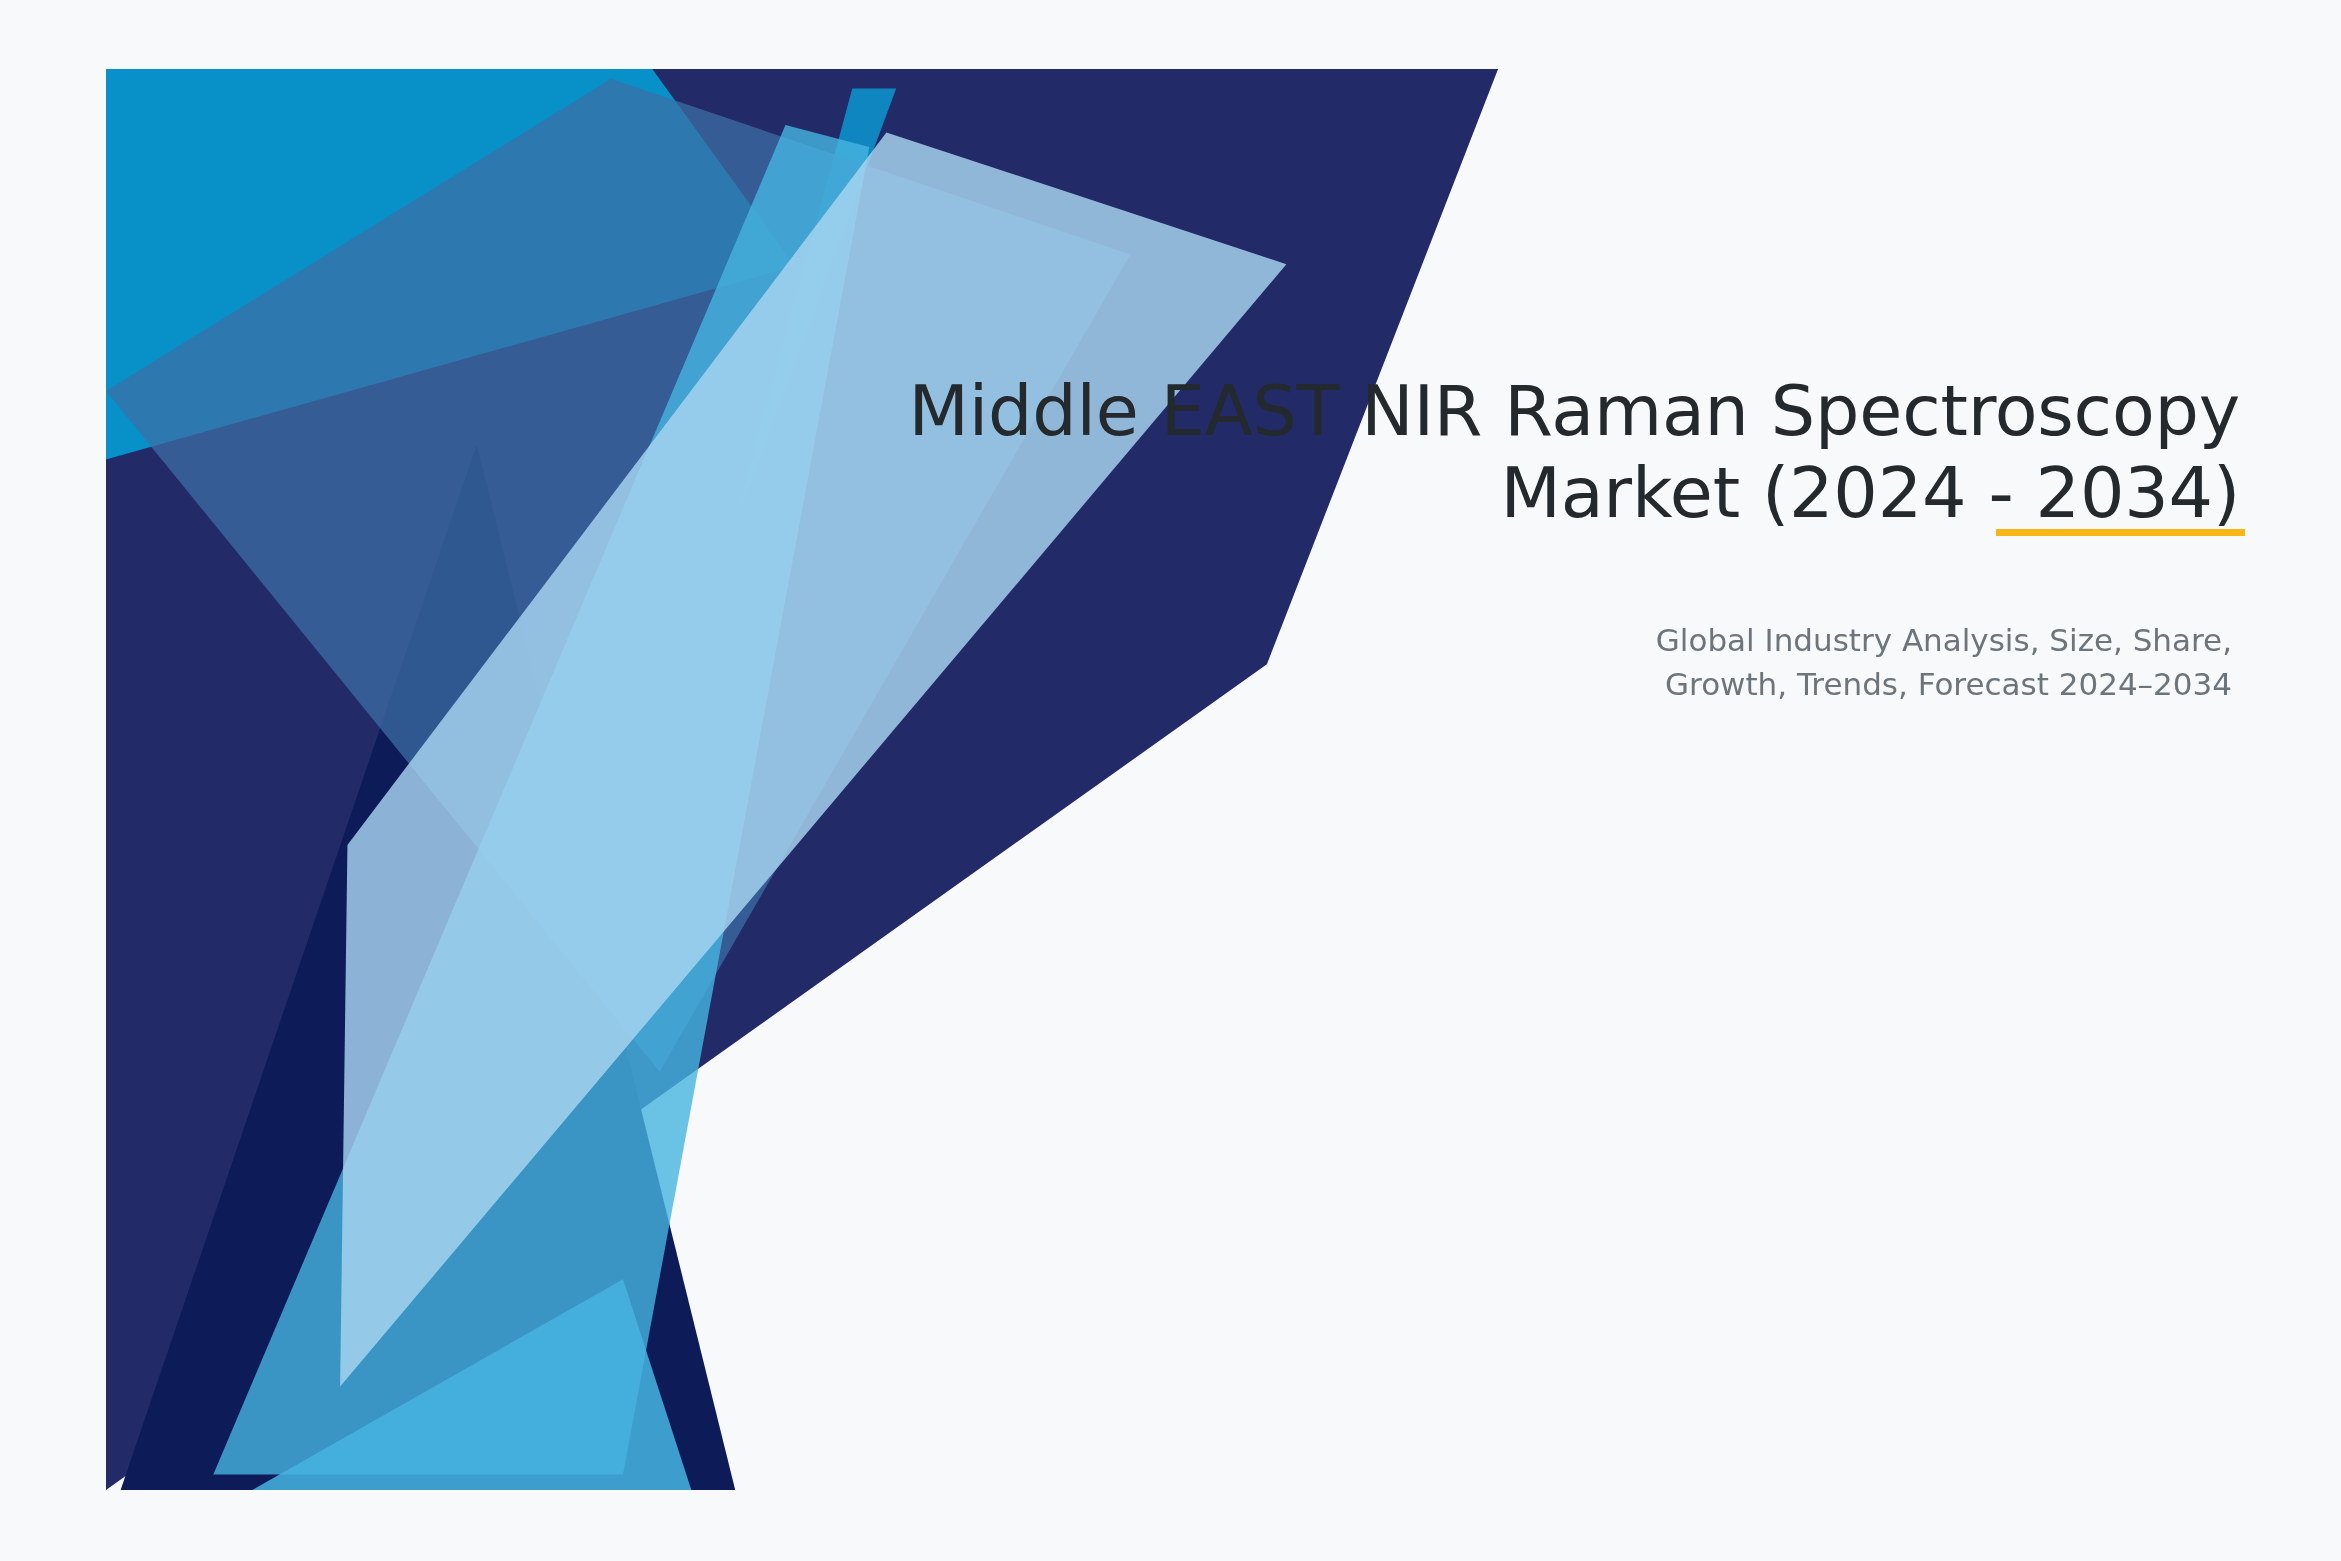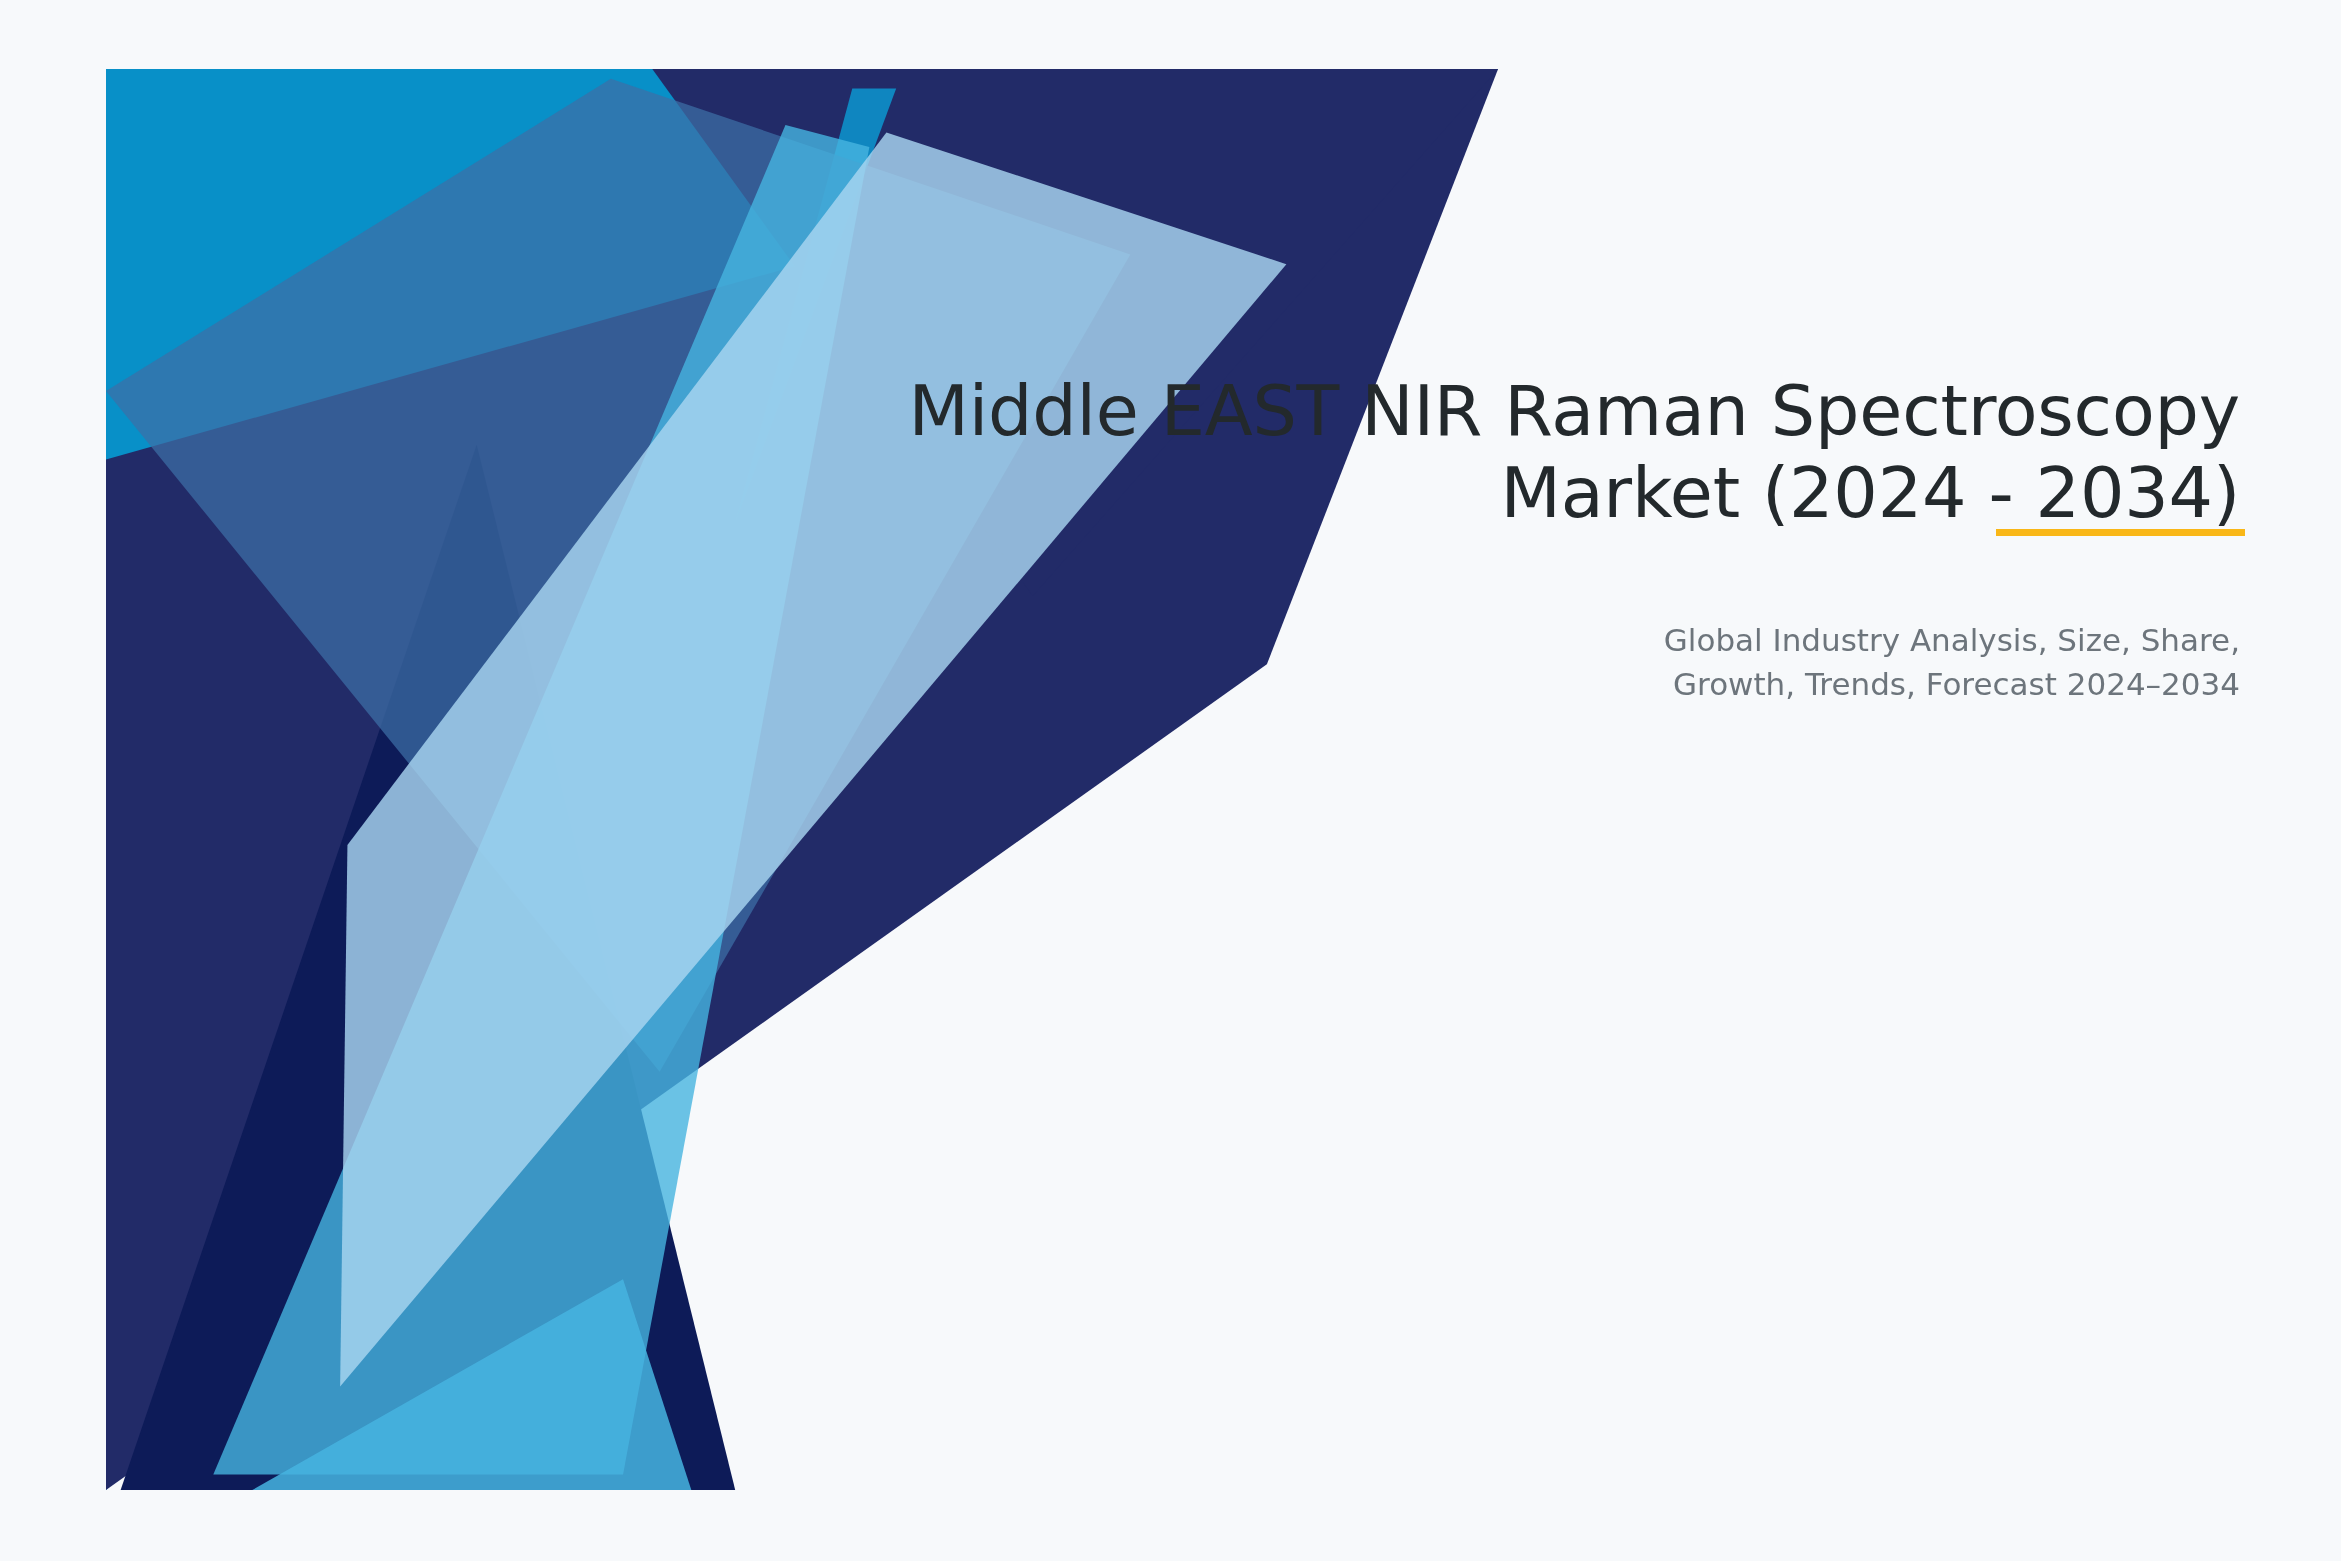--- a/index.html
+++ b/index.html
@@ -66,21 +66,21 @@
     position: absolute;
     left: 1264px;
     top: 158px;
     width: 249px;
     height: 6.8px;
     background: #f9b717;
     z-index: 1;
   }
 
   #cover-subtitle {
-    margin: 0;
+    margin: 8px;
     margin-top: 83px;
     font-family: "DejaVu Sans", sans-serif;
     font-weight: 400;
     font-size: 31px;
     line-height: 1.42;
     color: #6d757c;
     white-space: pre-line;
   }
 </style>
 </head>

